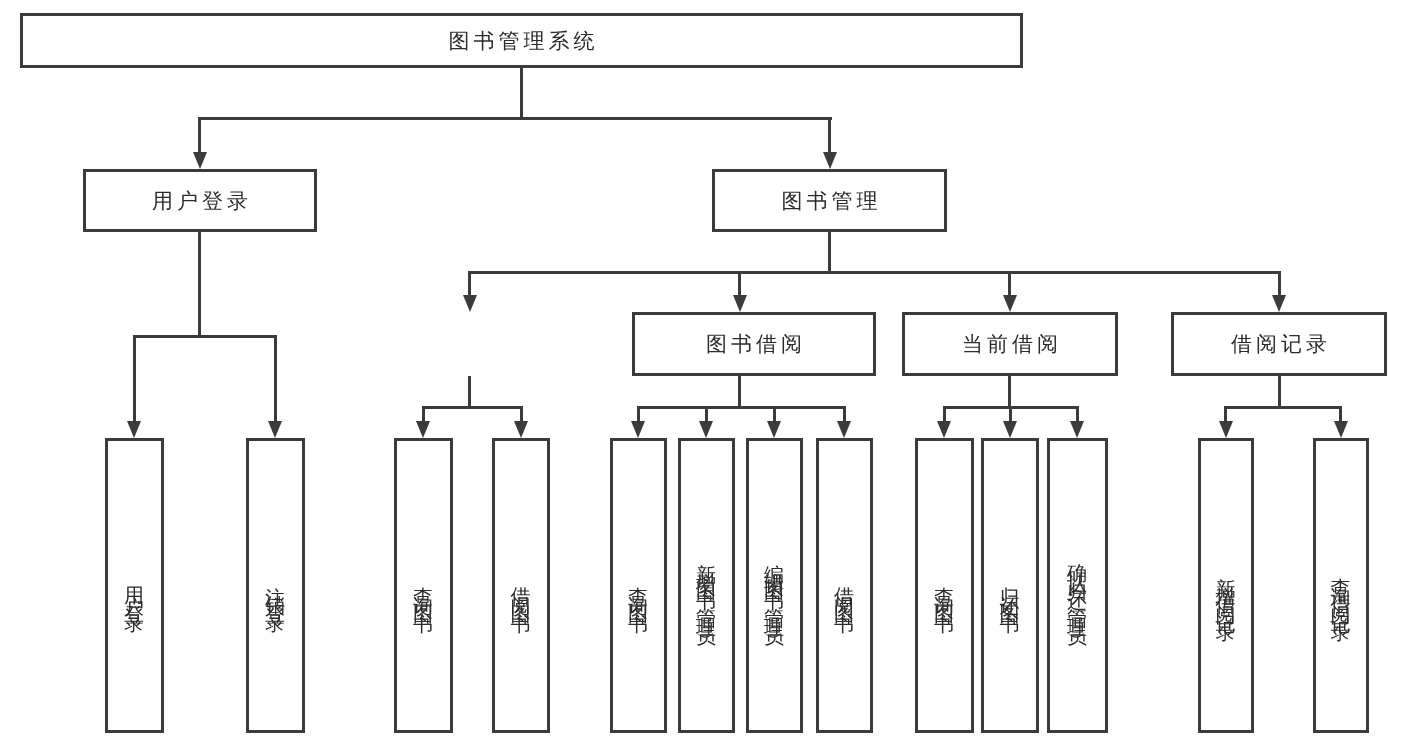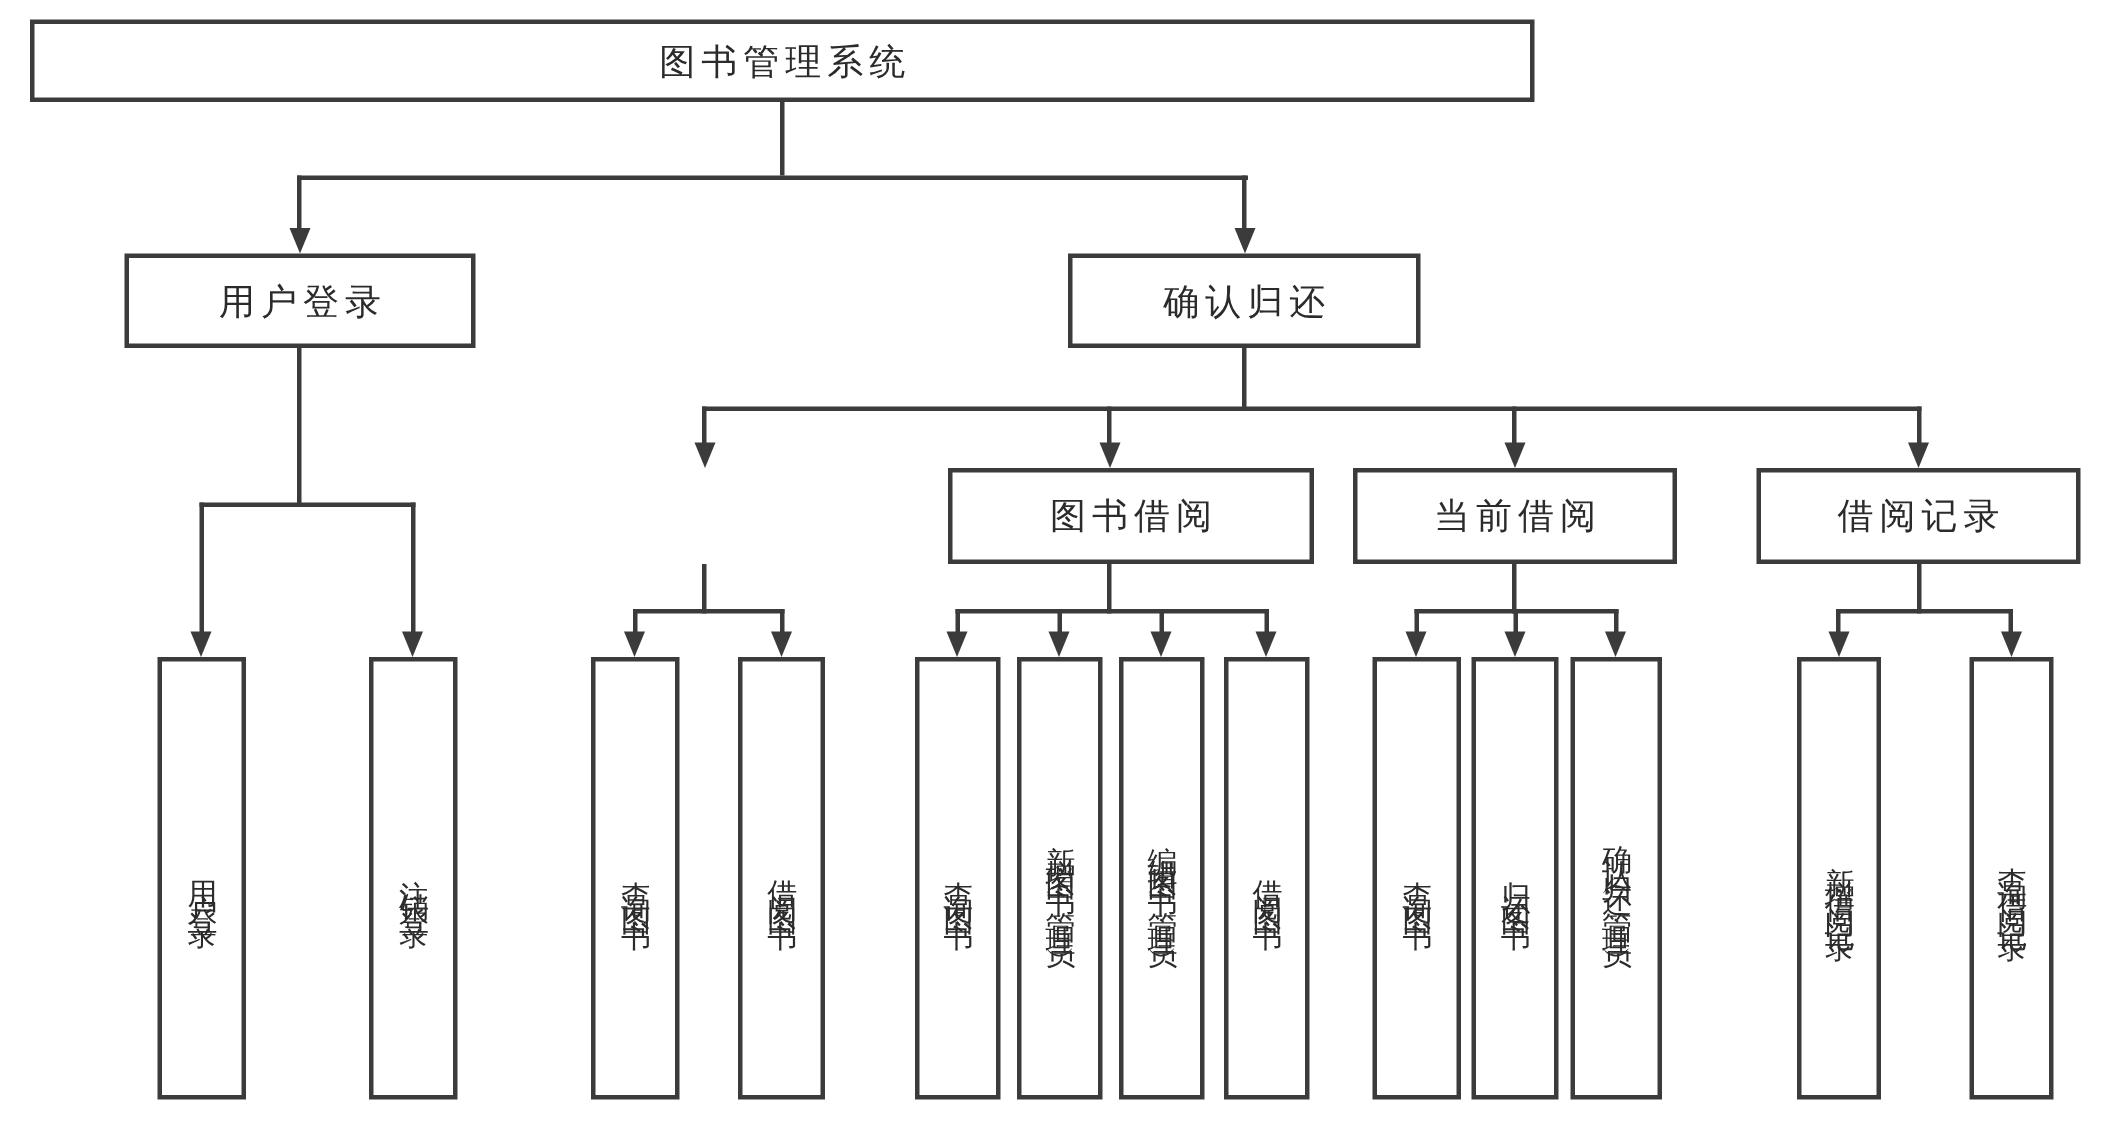--- a/index.html
+++ b/index.html
@@ -10,21 +10,21 @@
     font-family:"Liberation Sans","DejaVu Sans",sans-serif;
     overflow:hidden;
   }
   .box{
     position:absolute;
     background:#ffffff;
     border:3px solid #3b3b3b;
     box-sizing:border-box;
     display:flex;align-items:center;justify-content:center;
     color:#2b2b2b;
-    font-size:24px;
+    font-size:21px;
     letter-spacing:4px;
     text-indent:4px;
     z-index:2;
   }
   .vbox{
     writing-mode:vertical-lr;
     text-orientation:mixed;
     font-size:20px;
     letter-spacing:9px;
     text-indent:0;
@@ -60,21 +60,21 @@
   <div class="box" style="left:20px;top:13px;width:1003px;height:55px;">图书管理系统</div>
 
   <div class="vline" style="left:520px;top:68px;height:49px;"></div>
   <div class="hline" style="left:198px;top:117px;width:634px;"></div>
   <div class="vline" style="left:198px;top:117px;height:38px;"></div>
   <div class="arrowhead" style="left:193px;top:152px;"></div>
   <div class="vline" style="left:828px;top:117px;height:38px;"></div>
   <div class="arrowhead" style="left:823px;top:152px;"></div>
 
   <div class="box" style="left:83px;top:169px;width:234px;height:63px;">用户登录</div>
-  <div class="box" style="left:712px;top:169px;width:235px;height:63px;">确认归还</div>
+  <div class="box" style="left:712px;top:169px;width:235px;height:63px;">图书管理</div>
 
   <div class="vline" style="left:198px;top:232px;height:106px;"></div>
   <div class="hline" style="left:133px;top:335px;width:144px;"></div>
   <div class="vline" style="left:133px;top:335px;height:89px;"></div>
   <div class="arrowhead" style="left:127px;top:421px;"></div>
   <div class="vline" style="left:274px;top:335px;height:89px;"></div>
   <div class="arrowhead" style="left:268px;top:421px;"></div>
 
   <div class="vline" style="left:828px;top:232px;height:42px;"></div>
   <div class="hline" style="left:468px;top:271px;width:813px;"></div>

